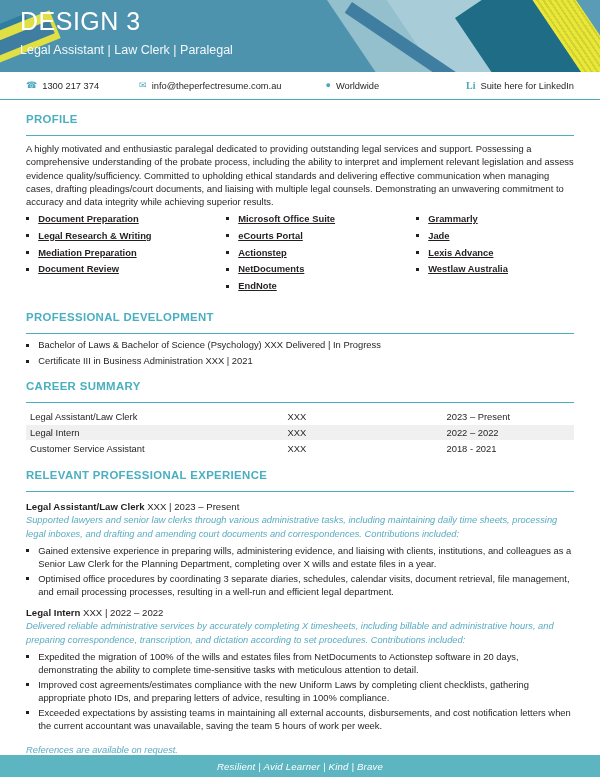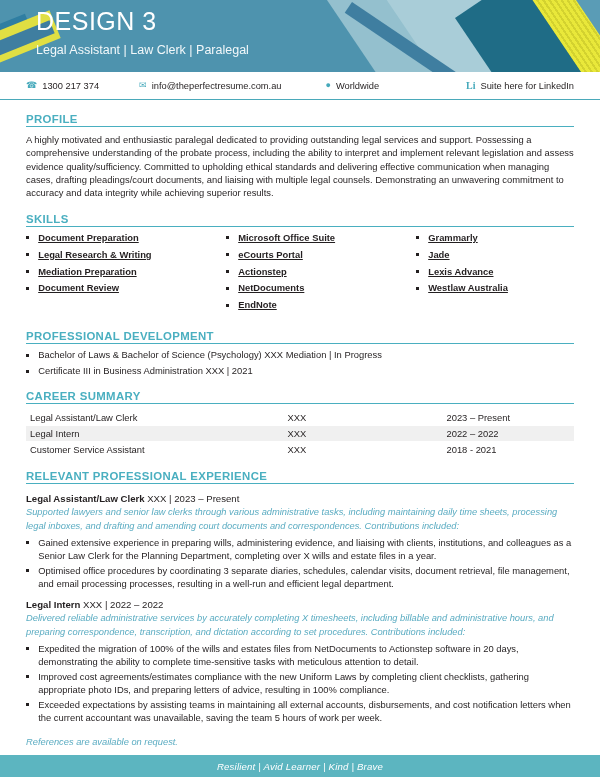--- a/index.html
+++ b/index.html
@@ -94,21 +94,21 @@
     transform-origin: top left;
   }
   .shape-blue-left {
     top: 40px; left: -40px;
     width: 70px; height: 16px;
     background: #2f7ea2;
     transform: rotate(-22deg);
     transform-origin: top left;
   }
 
-  .hdr-text { position: absolute; left: 36px; top: 8px; z-index: 9; }
+  .hdr-text { position: absolute; left: 20px; top: 8px; z-index: 9; }
   .hdr-title {
     color: #ffffff;
     font-size: 25px;
     font-weight: 400;
     letter-spacing: .5px;
     line-height: 1.1;
     white-space: nowrap;
   }
   .hdr-sub {
     color: #f2f8fa;
@@ -153,21 +153,21 @@
   .sp3 { flex: 1; }
 
   
   .content { padding: 0 26px; box-sizing: border-box; }
 
   .sec-head {
     color: #4aafc0;
     font-size: 11.4px;
     font-weight: bold;
     letter-spacing: .35px;
-    padding-bottom: 1px;
+    padding-bottom: 10px;
     border-bottom: 1.7px solid #4aafc0;
     margin-top: 13px;
     margin-bottom: 6px;
   }
 
   .profile-text {
     font-size: 9.4px;
     line-height: 1.42;
     text-align: left;
     color: #231f20;
@@ -313,21 +313,20 @@
     <span class="c-icon li">Li</span>
     <span class="c-underline">Suite here for LinkedIn</span>
   </div>
 </div>
 
 <div class="content">
 
   <div class="sec-head">PROFILE</div>
   <div class="profile-text">A highly motivated and enthusiastic paralegal dedicated to providing outstanding legal services and support. Possessing a comprehensive understanding of the probate process, including the ability to interpret and implement relevant legislation and assess evidence quality/sufficiency. Committed to upholding ethical standards and delivering effective communication when managing cases, drafting pleadings/court documents, and liaising with multiple legal counsels. Demonstrating an unwavering commitment to accuracy and data integrity while achieving superior results.</div>
 
-  <div class="sec-head">SKILLS</div>
   <div class="skills-grid">
     <div class="skills-col">
       <div class="sk-item">
           <span class="sq"></span>
           <span>Document Preparation</span>
         </div>
       <div class="sk-item">
           <span class="sq"></span>
           <span>Legal Research &amp; Writing</span>
         </div>
@@ -379,21 +378,21 @@
           <span class="sq"></span>
           <span>Westlaw Australia</span>
         </div>
     </div>
   </div>
 
   <div class="sec-head">PROFESSIONAL DEVELOPMENT</div>
   <div>
     <div class="pd-item">
       <span class="sq"></span>
-      <span><b>Bachelor of Laws &amp; Bachelor of Science (Psychology)</b><span> XXX Mediation | In Progress</span></span>
+      <span><b>Bachelor of Laws &amp; Bachelor of Science (Psychology)</b><span> XXX Delivered | In Progress</span></span>
     </div>
     <div class="pd-item">
       <span class="sq"></span>
       <span><b>Certificate III in Business Administration</b><span> XXX | 2021</span></span>
     </div>
   </div>
 
   <div class="sec-head">CAREER SUMMARY</div>
   <table class="cs-table">
     <tbody>

